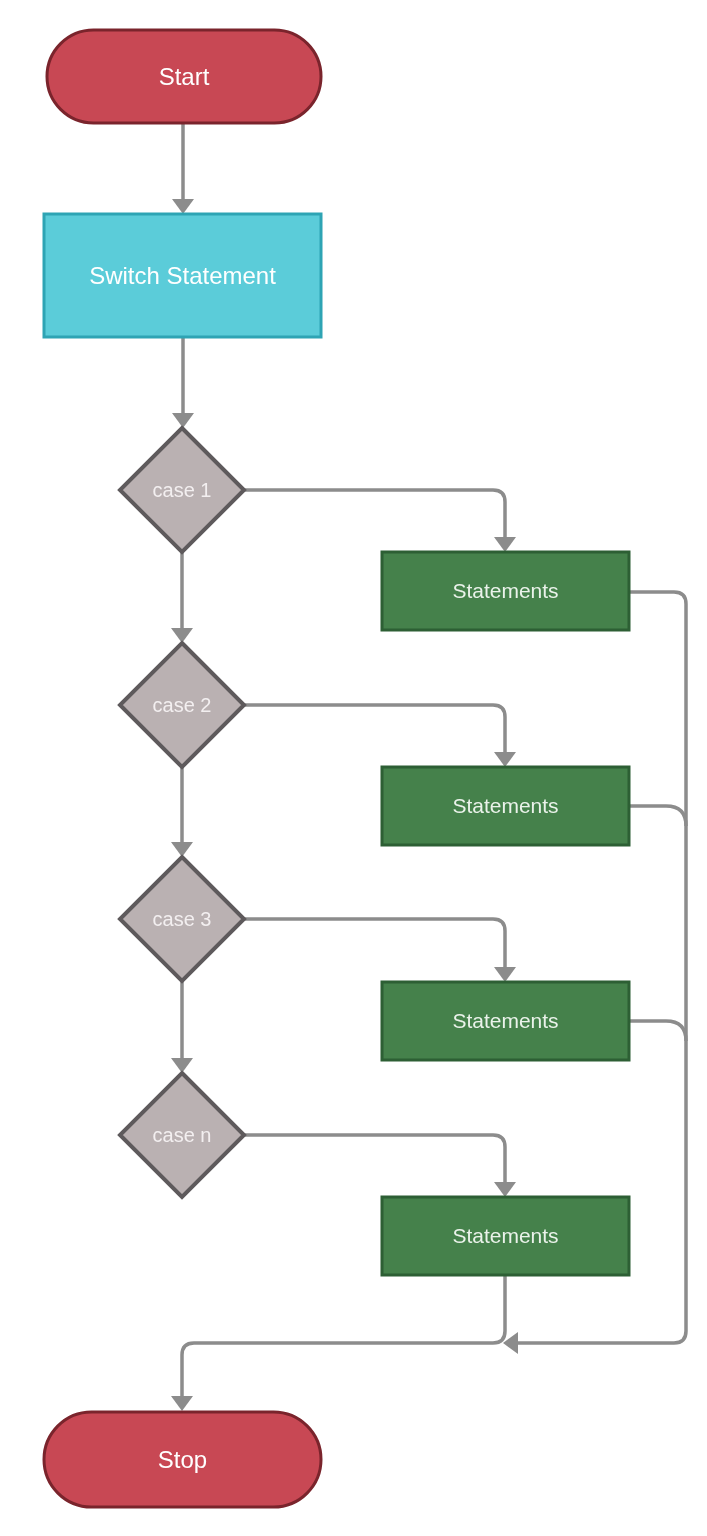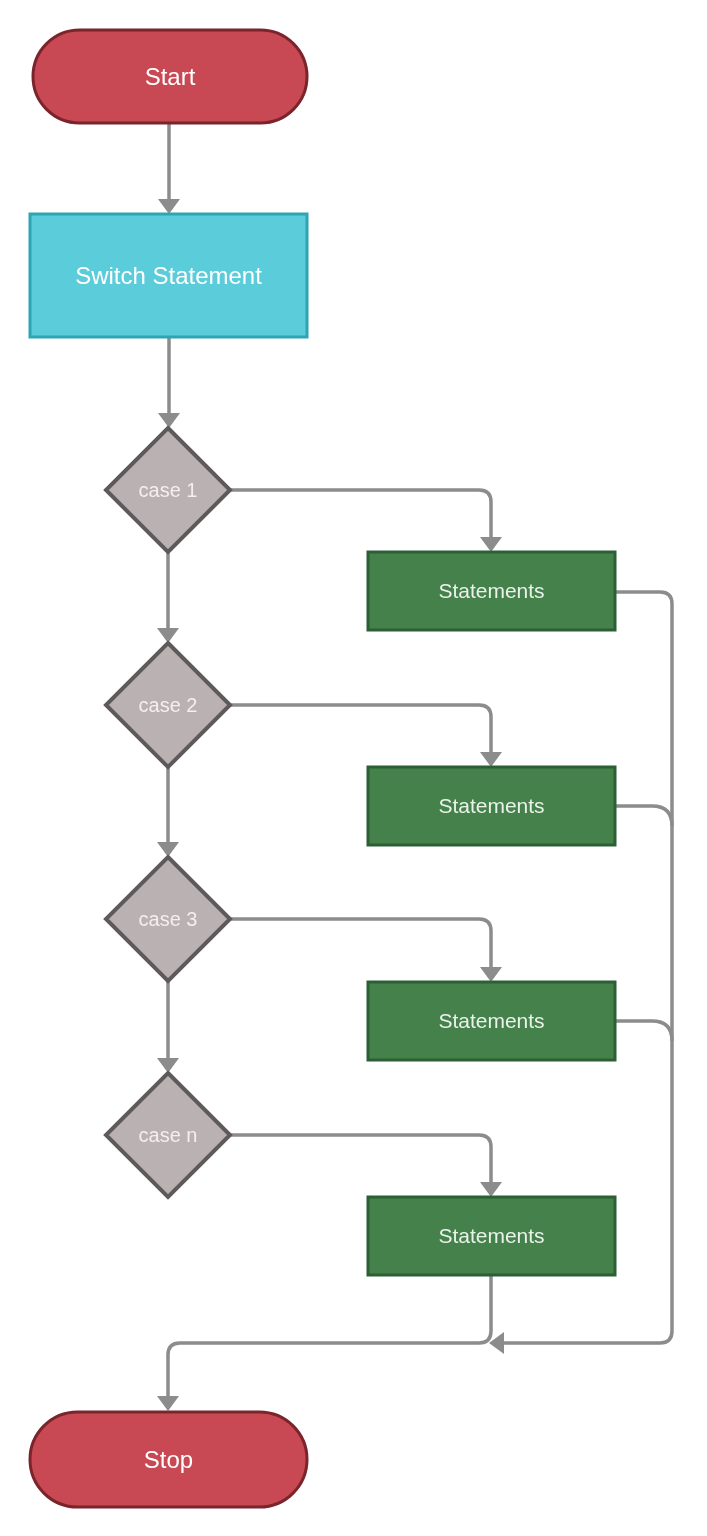--- a/index.html
+++ b/index.html
@@ -1,17 +1,17 @@
 <!DOCTYPE html>
 <html><head>
 <meta charset="utf-8">
 <style>
   html,body{margin:0;padding:0;background:#ffffff;}
   body{width:707px;height:1536px;position:relative;font-family:"Liberation Sans",sans-serif;}
-  .canvas{position:absolute;inset:0;}
+  .canvas{position:absolute;inset:0;padding-left:14px;}
   svg{display:block;}
   .edge{fill:none;stroke:#8c8c8c;stroke-width:3.5;}
   .arrowhead{fill:#8c8c8c;stroke:none;}
   .terminator-shape{stroke:#7a242c;stroke-width:3;}
   .process-shape{stroke:#2ea4b4;stroke-width:3;}
   .statements-shape{stroke:#2d5f34;stroke-width:3;}
   .decision-shape{stroke:#5e5a5c;stroke-width:4;}
   .node-label{fill:#ffffff;text-anchor:middle;}
   .label-lg{font-size:24px;}
   .label-md{font-size:21px;fill:#eaf2ea;}

